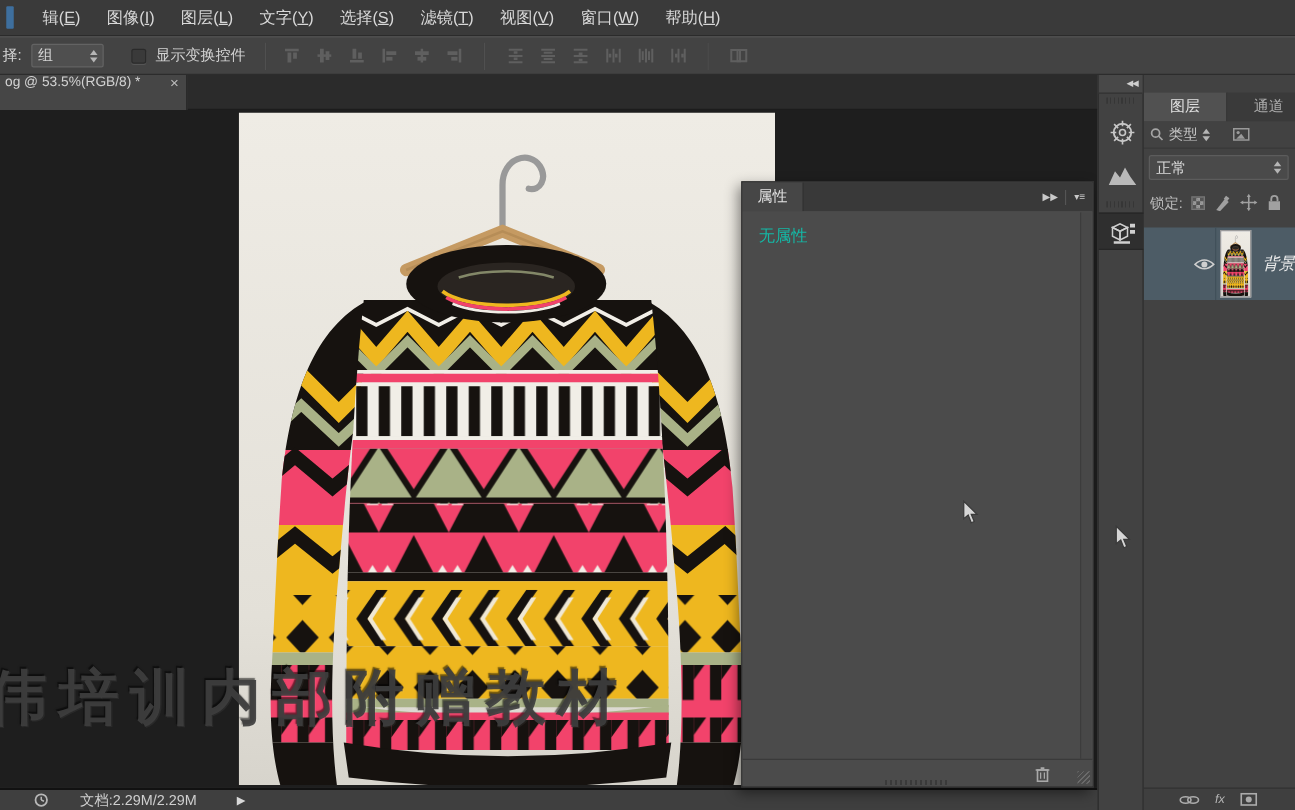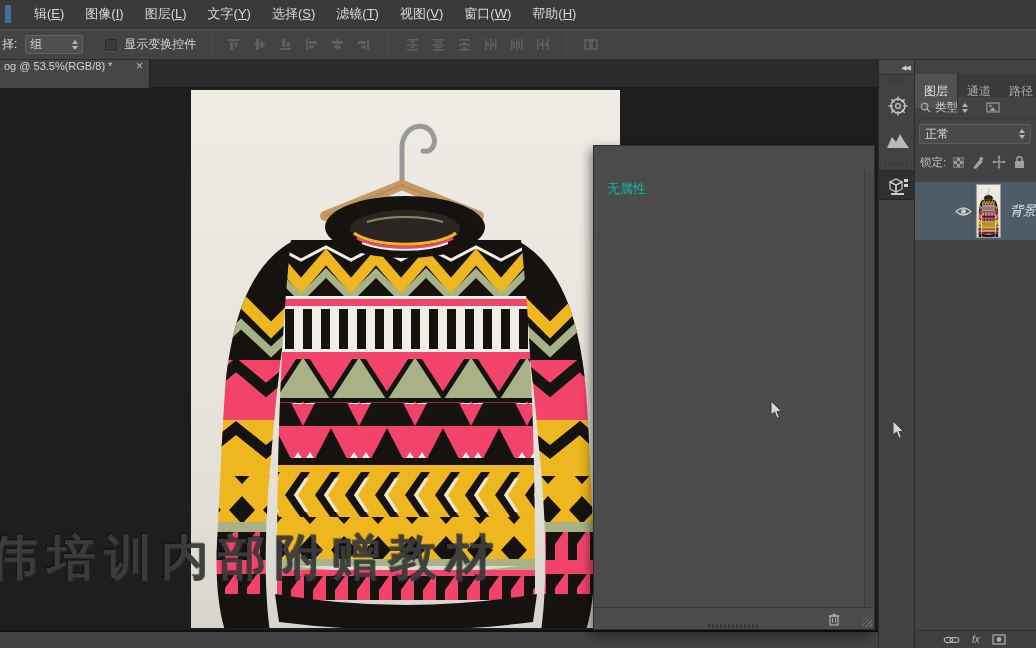--- a/index.html
+++ b/index.html
@@ -66,21 +66,21 @@
   
   .strip { position:absolute; left:878px; top:60px; width:37px; height:588px; background:#424242; border-left:1px solid #2a2a2a; border-right:1px solid #2a2a2a; z-index:6; }
   .strip-collapse { height:15px; background:#484848; border-bottom:1px solid #303030; text-align:right; font-size:7px; color:#cfcfcf; line-height:15px; padding-right:4px; letter-spacing:-1px; }
   .gripper { height:5px; margin:3px 6px 0 6px; background:repeating-linear-gradient(90deg,#363636 0 1px,transparent 1px 3px); }
   .strip-icon { width:37px; height:30px; display:flex; align-items:center; justify-content:center; }
   .strip-icon.active { background:#2f2f2f; border-top:1px solid #262626; border-bottom:1px solid #262626; }
 
   
   .lpanel { position:absolute; left:915px; top:60px; width:121px; height:588px; background:#424242; z-index:6; overflow:hidden; }
   .lp-tabs { position:absolute; left:0; top:14px; width:100%; height:23px; background:#3a3a3a; display:flex; font-size:12px; color:#ababab; }
-  .lp-tab { padding:0 9px; display:flex; align-items:center; height:34px; white-space:nowrap; }
+  .lp-tab { padding:0 21px; display:flex; align-items:center; height:23px; white-space:nowrap; }
   .lp-tab.active { background:#515151; color:#e2e2e2; border-right:1px solid #2f2f2f; }
   .lp-filter { position:absolute; left:0; top:37px; width:100%; height:22px; border-bottom:1px solid #383838; display:flex; align-items:center; font-size:11.5px; color:#c8c8c8; gap:4px; padding-left:5px; }
   .lp-blend { position:absolute; left:4px; top:64px; width:112px; height:20px; background:#4a4a4a; border:1px solid #5c5c5c; border-radius:2px; display:flex; align-items:center; justify-content:space-between; padding:0 5px; font-size:12px; color:#dadada; }
   .lp-lock { position:absolute; left:5px; top:92px; width:130px; height:20px; display:flex; align-items:center; gap:7px; font-size:11.5px; color:#bdbdbd; }
   .lp-row { position:absolute; left:0; top:122px; width:100%; height:58px; background:#4d5c66; display:flex; align-items:center;padding-left:40px; }
   .lp-eyecell { width:30px; height:58px; display:flex; align-items:center; justify-content:center; border-right:1px solid #41505a; }
   .lp-thumb { width:46px; height:54px; background:#ddd; border:1px solid #9a9a9a; margin-left:3px; overflow:hidden; }
   .lp-thumb svg { display:block; width:100%; height:100%; }
   .lp-name { margin-left:9px; font-size:13px; font-style:italic; color:#ececec; white-space:nowrap; }
   .lp-footer { position:absolute; left:0; bottom:0; width:100%; height:18px; background:#3f3f3f; border-top:1px solid #323232; display:flex; align-items:center; gap:12px; padding-left:28px; }
@@ -351,22 +351,38 @@
   <div class="canvas">
     <div class="photo">
       <svg viewBox="0 0 429 538">
           <use href="#sweaterart"></use>
         </svg>
     </div>
     <div class="watermark">伟培训内部附赠教材</div>
   </div>
   <div class="canvas-bottomline"></div>
 
+  <div class="statusbar">
+    <svg class="sb-icon" width="14" height="12">
+        <circle cx="7" cy="6" r="4.6" fill="none" stroke="#b8b8b8" stroke-width="1.4"></circle>
+        <path d="M7,6 L7,3.4 M7,6 L9.2,7" stroke="#b8b8b8" stroke-width="1.2"></path>
+      </svg>
+    <span class="sb-doc">文档:2.29M/2.29M</span>
+    <span class="sb-arrow">▶</span>
+  </div>
 
   <div class="props">
+    <div class="props-header">
+      <div class="props-tab">属性</div>
+      <div class="props-hicons">
+        <span>▶▶</span>
+        <span class="props-hsep"></span>
+        <span>▾≡</span>
+      </div>
+    </div>
     <div class="props-body">
       <div class="props-empty">无属性</div>
       <div class="props-scroll"></div>
     </div>
     <div class="props-footer">
       <svg class="props-trash" width="16" height="14">
           <rect x="4" y="4" width="8" height="9" fill="none" stroke="#a8a8a8" stroke-width="1.3"></rect>
           <line x1="2.5" y1="4" x2="13.5" y2="4" stroke="#a8a8a8" stroke-width="1.3"></line>
           <line x1="6.5" y1="2.5" x2="9.5" y2="2.5" stroke="#a8a8a8" stroke-width="1.3"></line>
           <line x1="6.5" y1="6" x2="6.5" y2="11" stroke="#a8a8a8" stroke-width="1"></line>

